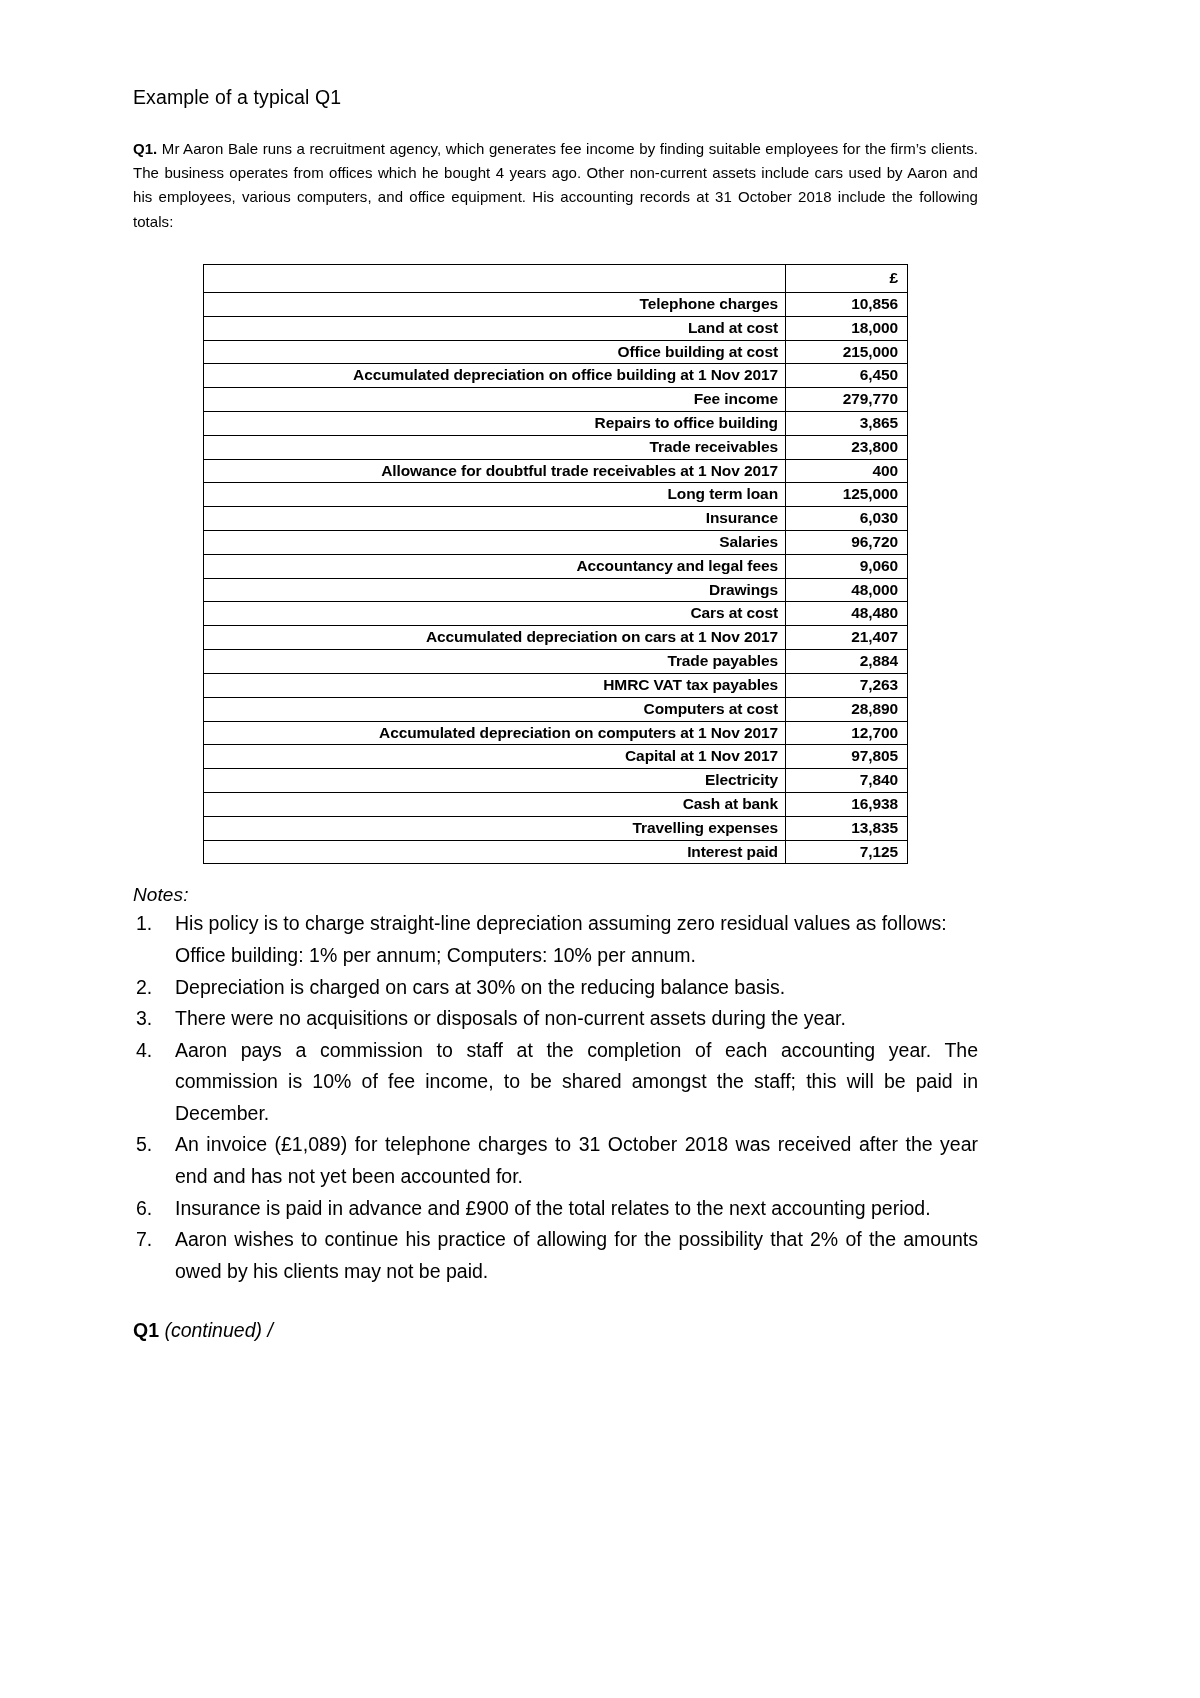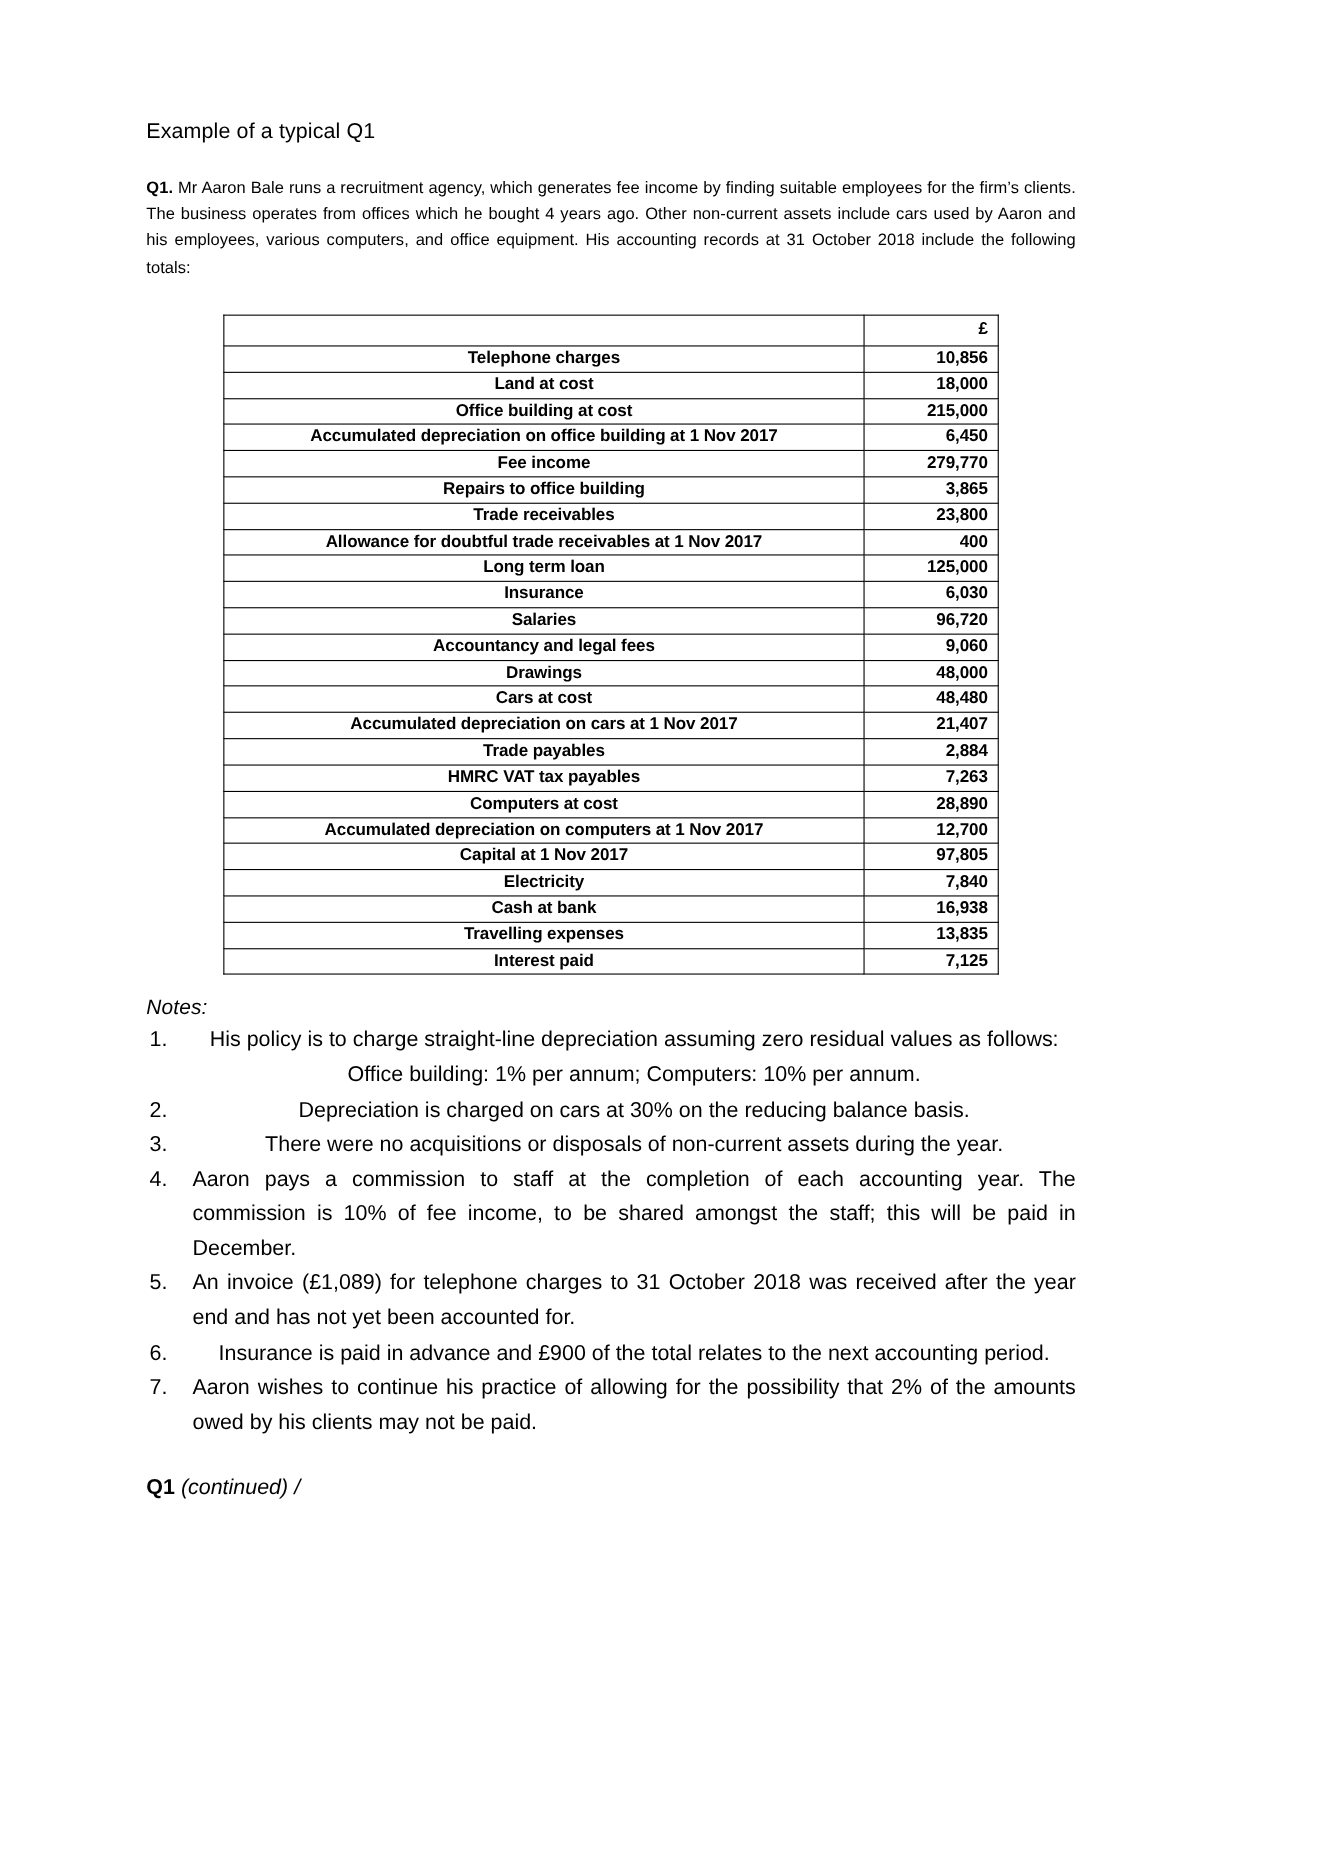--- a/index.html
+++ b/index.html
@@ -10,21 +10,21 @@
   body {
     font-family: "Liberation Sans", sans-serif;
     color: #000000;
   }
   .page {
     position: relative;
     width: 1200px;
     height: 1698px;
     background: #ffffff;
     box-sizing: border-box;
-    padding: 107px 200px 0 133px;
+    padding: 85px 200px 0 133px;
     overflow: hidden;
   }
   .doc-heading {
     font-size: 19.5px;
     line-height: 1.32;
     margin: 0 0 26px 0;
     letter-spacing: 0.1px;
   }
   .intro {
     font-size: 15px;
@@ -51,21 +51,21 @@
   table.totals td {
     border: 1.3px solid #000000;
     padding: 2px 7px 3px 7px;
     font-weight: bold;
     line-height: 1.15;
     height: 17px;
     vertical-align: middle;
     letter-spacing: -0.1px;
   }
   table.totals td.label {
-    text-align: center;
+    text-align: right;
   }
   table.totals td.value {
     text-align: right;
     width: 105px;
     padding-right: 9px;
   }
   table.totals tr.head td {
     height: 22px;
   }
   .notes-label {
@@ -87,21 +87,20 @@
     line-height: 1.62;
     margin-bottom: 0px;
   }
   ol.notes > li .num {
     position: absolute;
     left: 3px;
     top: 0;
   }
   ol.notes > li .txt {
     display: block;
-    text-align: center;
   }
   ol.notes > li.justify .txt {
     text-align: justify;
   }
   .continued {
     margin: 32px 0 0 0;
     font-size: 19.5px;
   }
   .continued .q1 {
     font-weight: bold;

